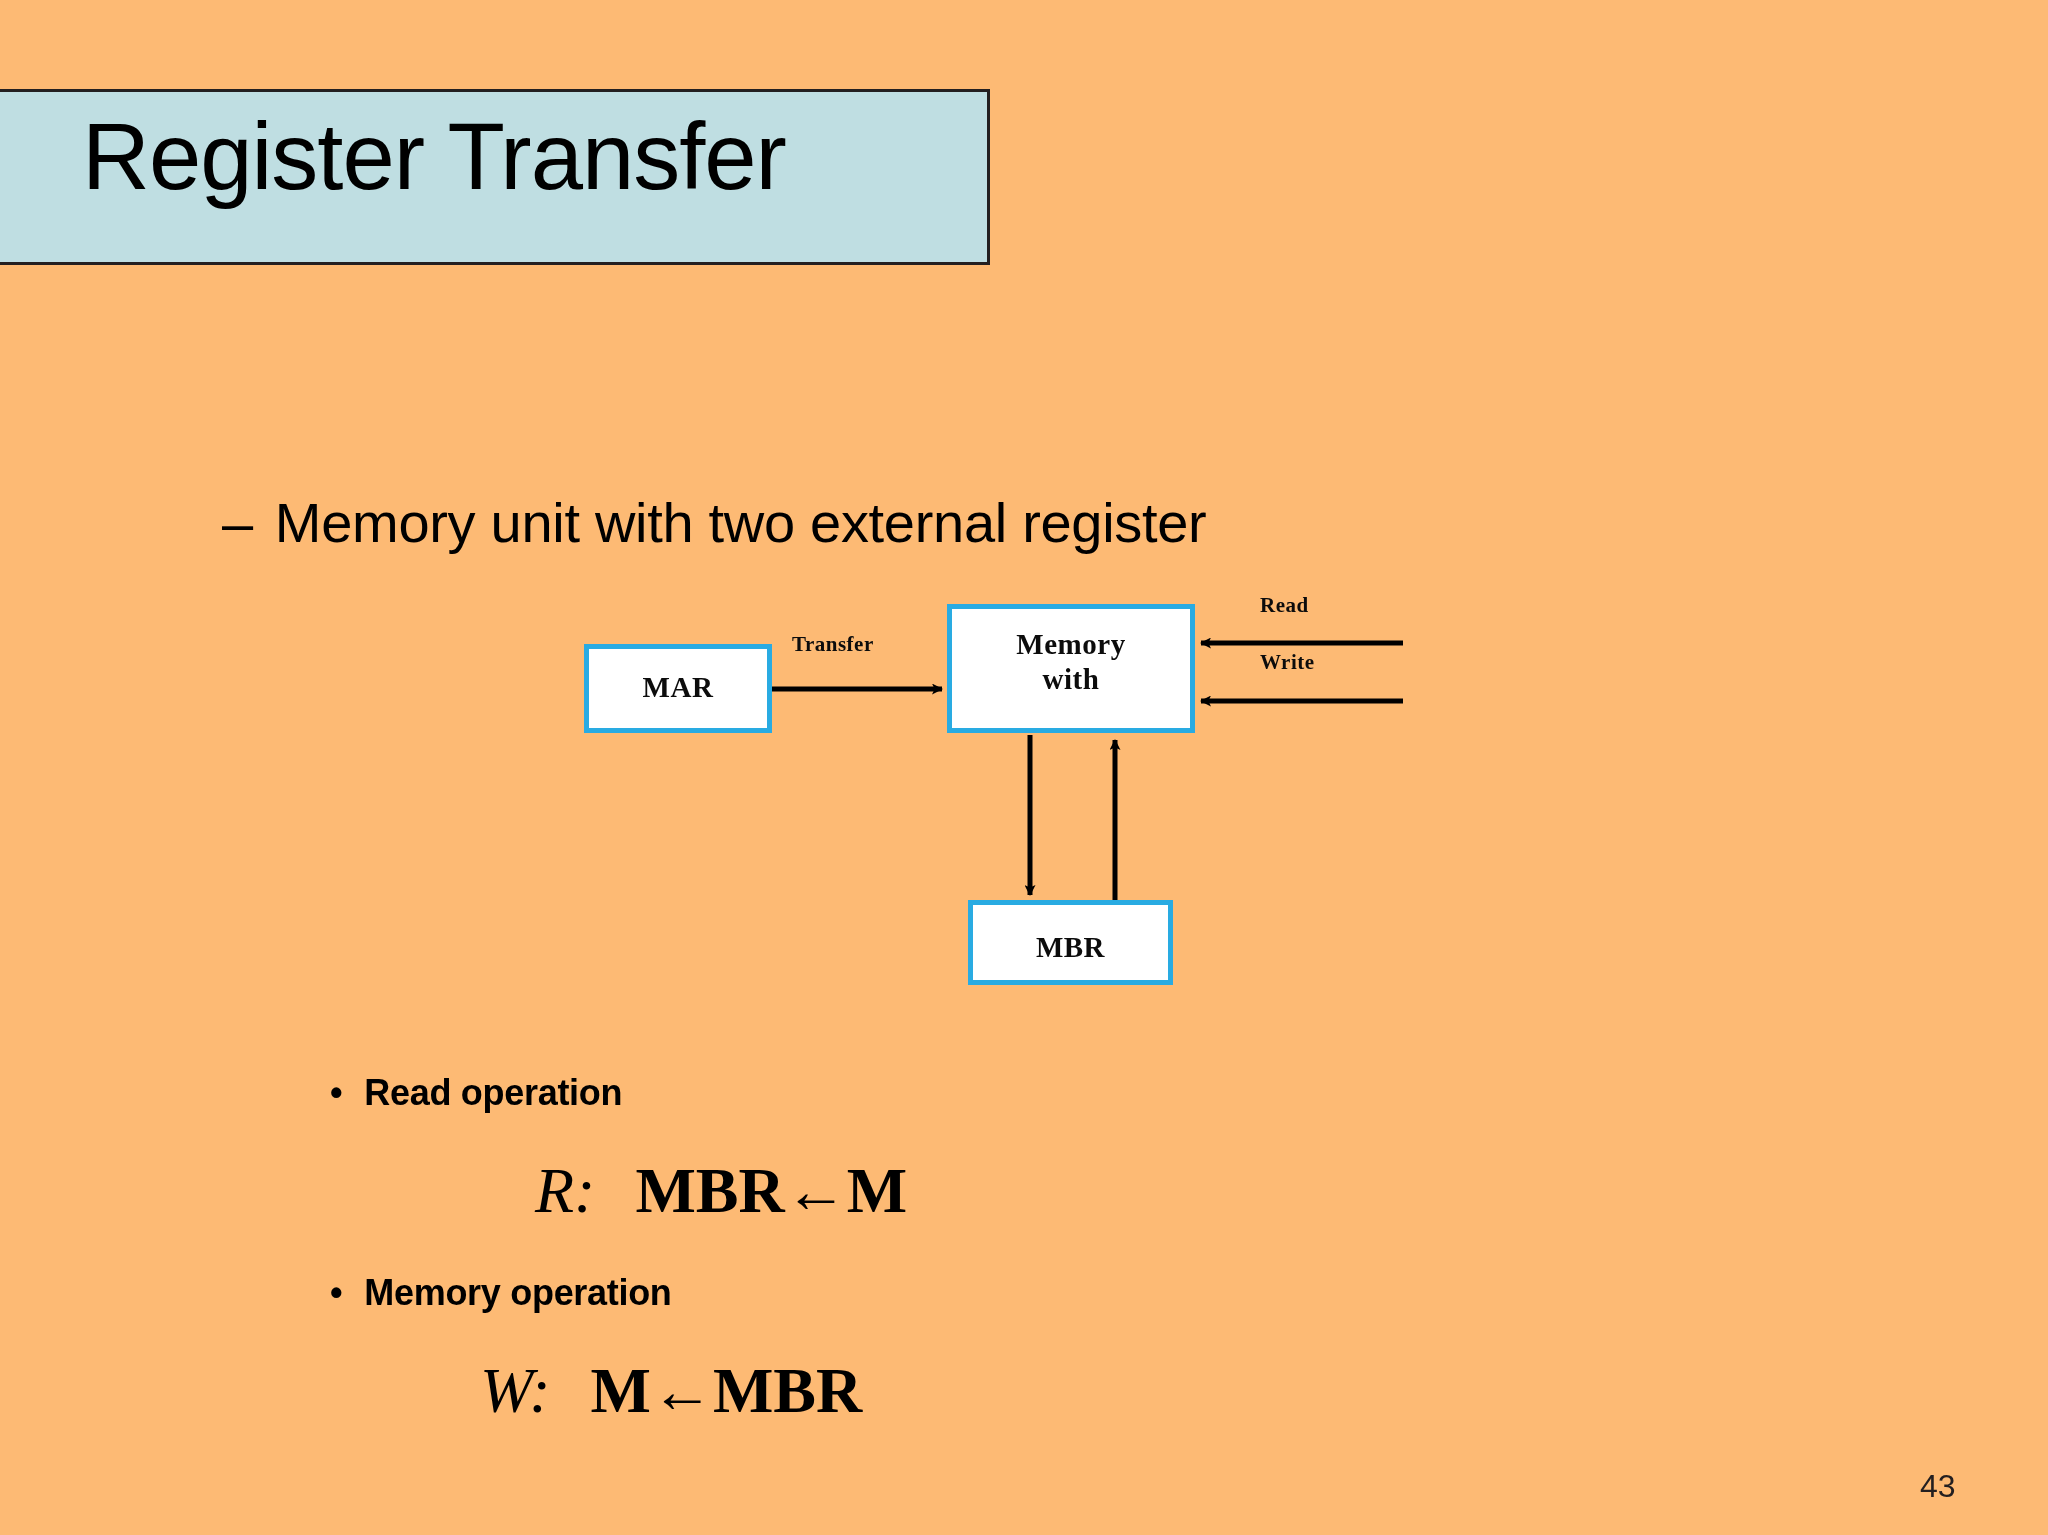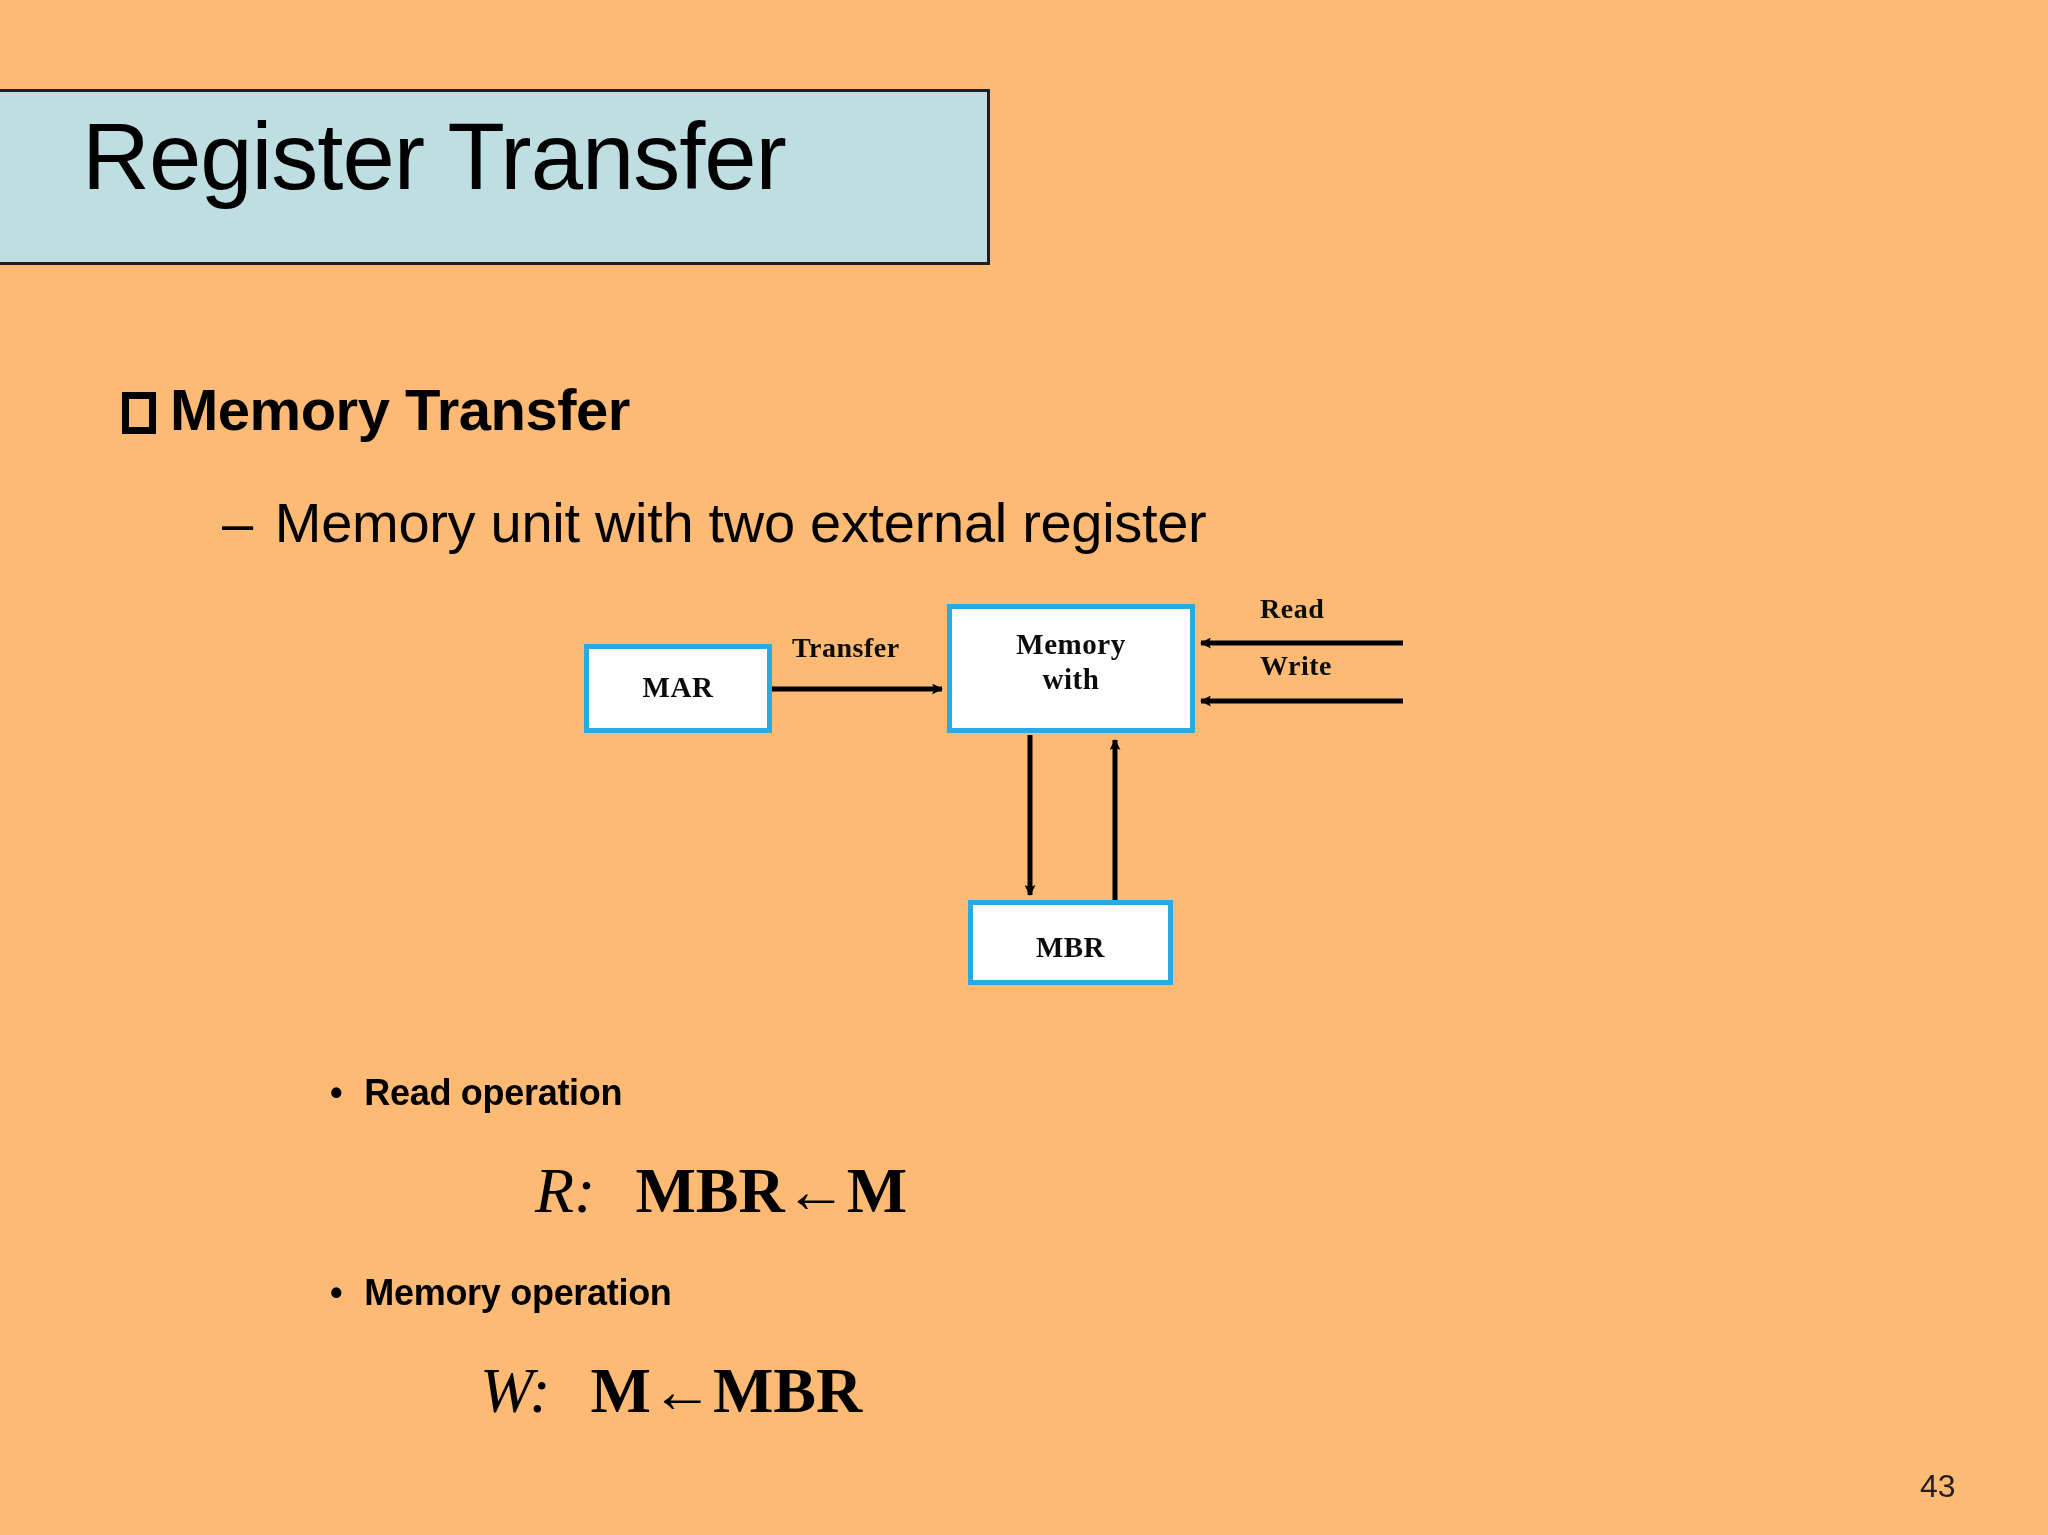--- a/index.html
+++ b/index.html
@@ -114,21 +114,21 @@
     left: 408px; top: 310px; width: 205px; height: 85px;
   }
   #box-mbr .dlabel {
     position: absolute; left: 0; right: 0; top: 25px;
   }
   .arrowlabel {
     position: absolute;
     font-family: "Liberation Serif", serif;
     font-weight: bold;
     color: #0c0c0c;
-    font-size: 28px;
+    font-size: 21px;
     white-space: nowrap;
     letter-spacing: 0.5px;
   }
   #lbl-address { left: 232px; top: 42px; }
   #lbl-read    { left: 700px; top: 3px; }
   #lbl-write   { left: 700px; top: 60px; }
   #diag-svg {
     position: absolute;
     left: 0; top: 0;
     width: 920px; height: 420px;
@@ -172,23 +172,20 @@
   }
 </style>
 </head>
 <body>
 
 <div id="slide">
 
   <div id="title-box"></div>
   <div id="title-text">Register Transfer</div>
 
-  <div id="lvl1">
-    <span class="sq"></span><span>Memory Transfer</span>
-  </div>
 
   <div id="lvl2">
     <span class="dash">–</span><span>Memory unit with two external register</span>
   </div>
 
   <div id="diagram">
 
     <svg id="diag-svg" viewBox="0 0 920 420">
       <defs>
         <marker id="ah" markerWidth="11" markerHeight="11" refX="10" refY="5.5" orient="auto" markerUnits="userSpaceOnUse">

